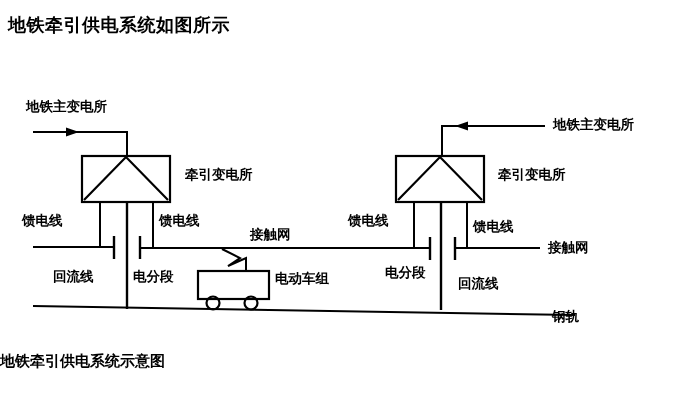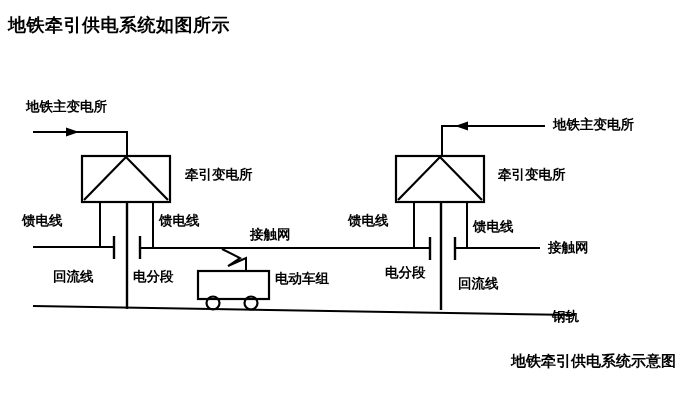--- a/index.html
+++ b/index.html
@@ -37,21 +37,21 @@
     font-size: 13.5px;
     font-weight: bold;
     line-height: 1;
     white-space: nowrap;
   }
   #figure-caption {
     position: absolute;
     left: 0;
     top: 352px;
     width: 676px;
-    text-align: right;
+    text-align: left;
     font-size: 15px;
     font-weight: bold;
     white-space: nowrap;
   }
 </style>
 </head>
 <body>
 
 <div id="page-title">地铁牵引供电系统如图所示</div>
 

